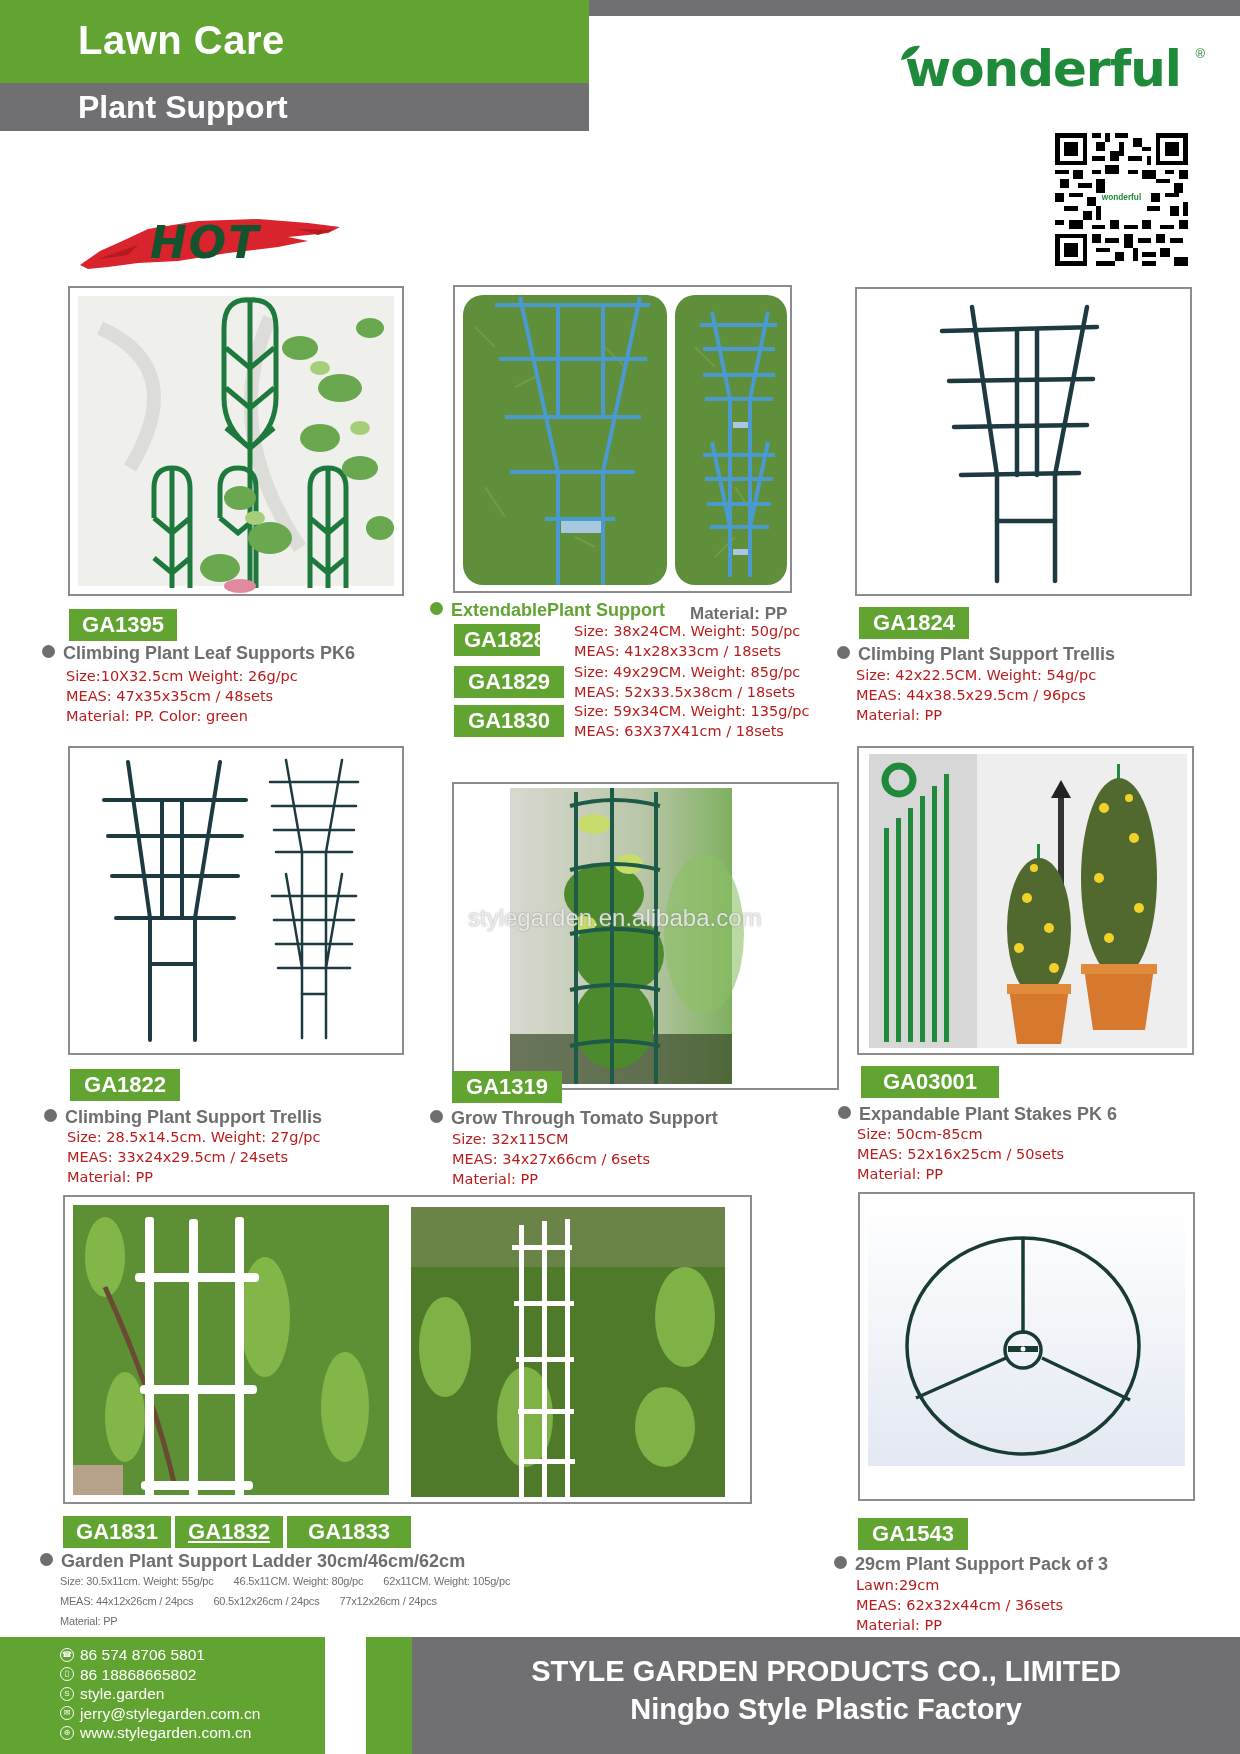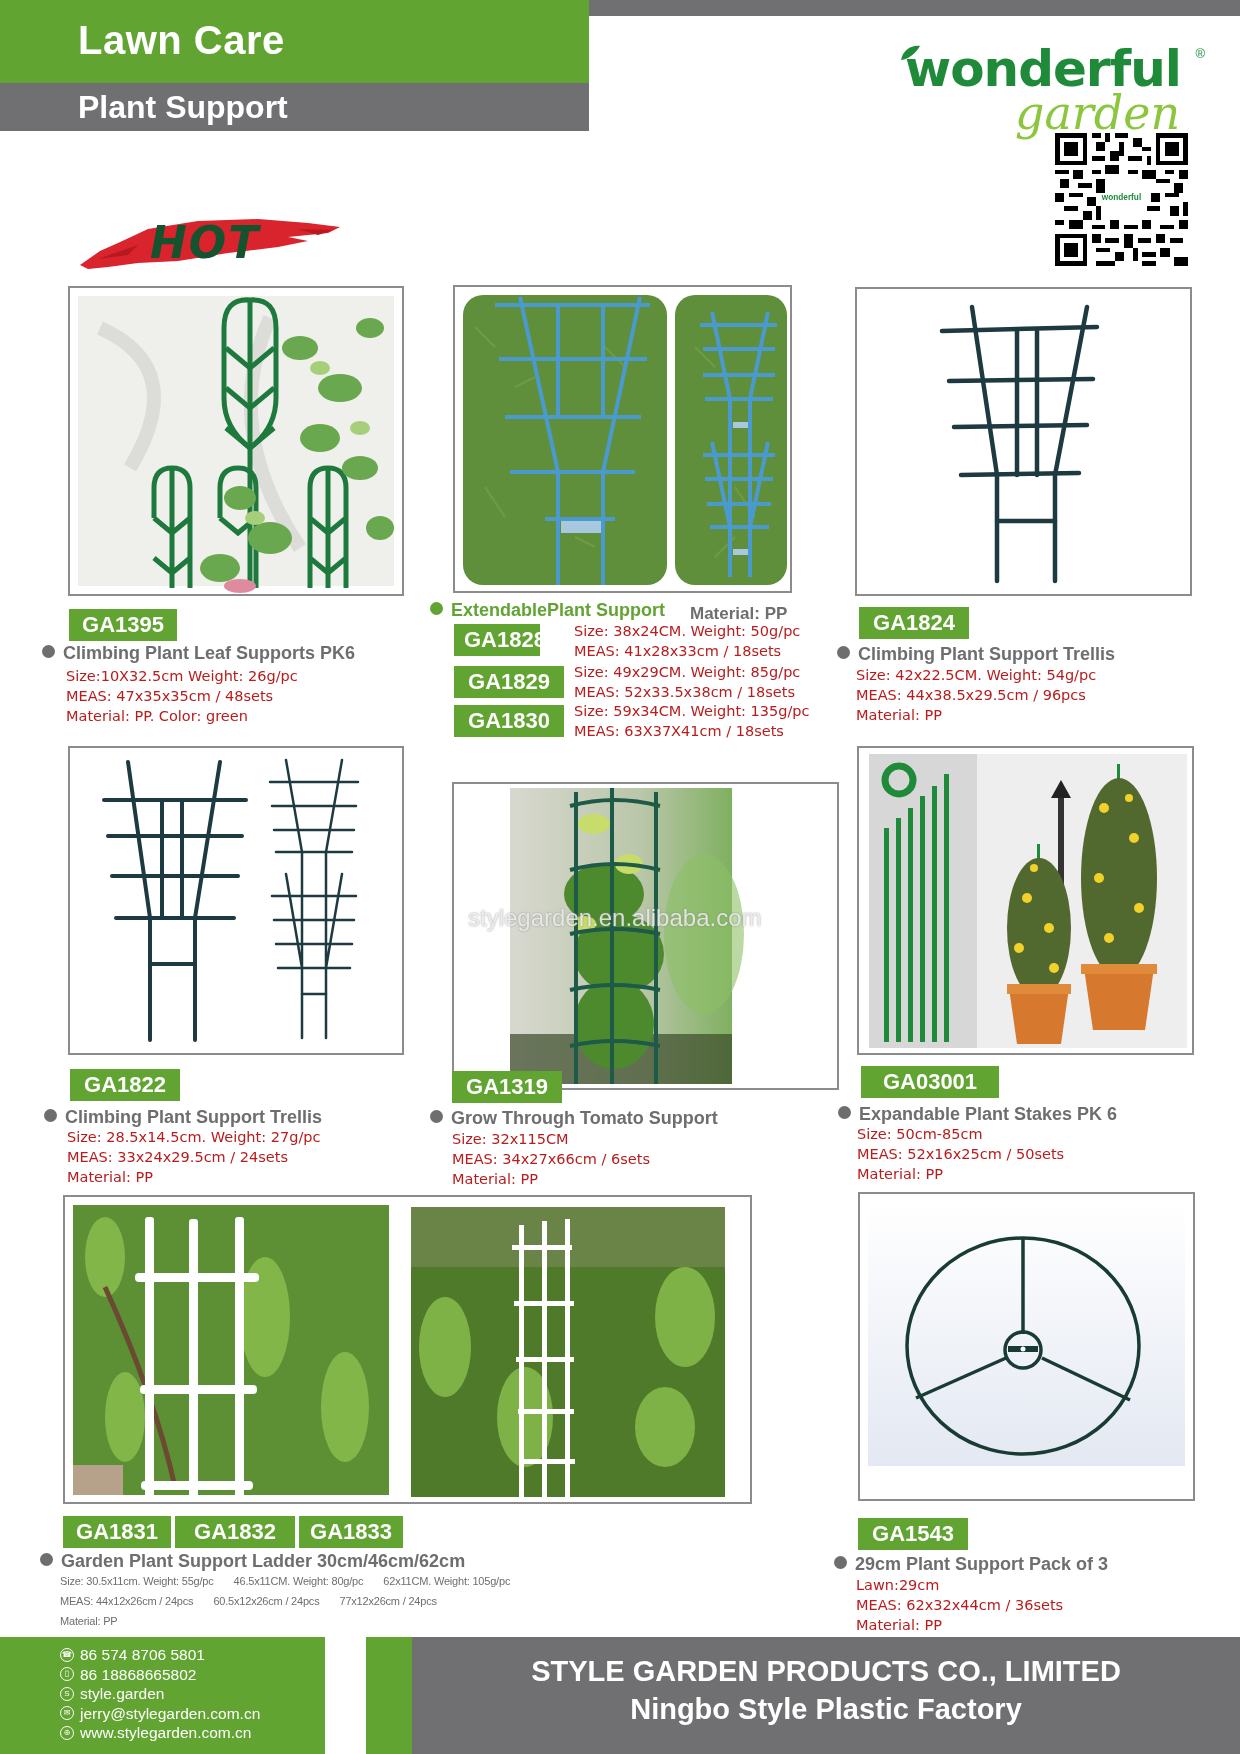--- a/index.html
+++ b/index.html
@@ -63,21 +63,20 @@
 <div class="abs hdr-gray"></div>
 <div class="abs hdr-title">Lawn Care</div>
 <div class="abs hdr-sub">Plant Support</div>
 
 <div class="abs logo">
   <svg class="abs" style="left:-6px;top:4px" width="22" height="18" viewBox="0 0 22 18">
     <path d="M2 16 C4 6 12 1 21 2 C17 9 10 15 2 16 Z" fill="#1f8a3a"></path>
   </svg>
   <span class="logo-word">wonderful</span>
   <span class="logo-reg">®</span>
-  <span class="logo-script">garden</span>
 </div>
 
 <div class="abs qr">
   <svg width="133" height="133" viewBox="0 0 29 29" shape-rendering="crispEdges">
     <rect width="29" height="29" fill="#fff"></rect>
     <g fill="#000">
       <rect x="0" y="0" width="7" height="7"></rect>
         <rect x="1" y="1" width="5" height="5" fill="#fff"></rect>
         <rect x="2" y="2" width="3" height="3"></rect>
       <rect x="22" y="0" width="7" height="7"></rect>
@@ -445,22 +444,22 @@
       <line x1="182" y1="164" x2="270" y2="206"></line>
       <circle cx="163" cy="156" r="18"></circle>
     </g>
     <rect x="148" y="152" width="30" height="6" fill="#183c34"></rect>
     <circle cx="163" cy="155" r="2.5" fill="#fff"></circle>
   </svg>
 </div>
 
 <div class="abs" style="left:63px;top:1516px;display:flex;gap:4px;border-radius:14px;">
   <div class="tag" style="width:108px;">GA1831</div>
-  <div class="tag" style="width:120px;">GA1832</div>
-  <div class="tag" style="width:104px;">GA1833</div>
+  <div class="tag" style="width:108px;text-decoration:underline;">GA1832</div>
+  <div class="tag" style="width:124px;">GA1833</div>
 </div>
 <div class="abs pname" style="left:40px;top:1551px;font-size:18px;"><span class="bullet"></span><span>Garden Plant Support Ladder 30cm/46cm/62cm</span></div>
 <div class="abs spec-cond" style="left:60px;top:1571px;">
   <div><span>Size: 30.5x11cm. Weight: 55g/pc</span><span class="gap"></span><span>46.5x11CM. Weight: 80g/pc</span><span class="gap"></span><span>62x11CM. Weight: 105g/pc</span></div>
   <div><span>MEAS: 44x12x26cm / 24pcs</span><span class="gap"></span><span>60.5x12x26cm / 24pcs</span><span class="gap"></span><span>77x12x26cm / 24pcs</span></div>
   <div>Material: PP</div>
 </div>
 
 <div class="abs tag" style="left:858px;top:1518px;width:110px;">GA1543</div>
 <div class="abs pname" style="left:834px;top:1554px;"><span class="bullet"></span><span>29cm Plant Support Pack of 3</span></div>

